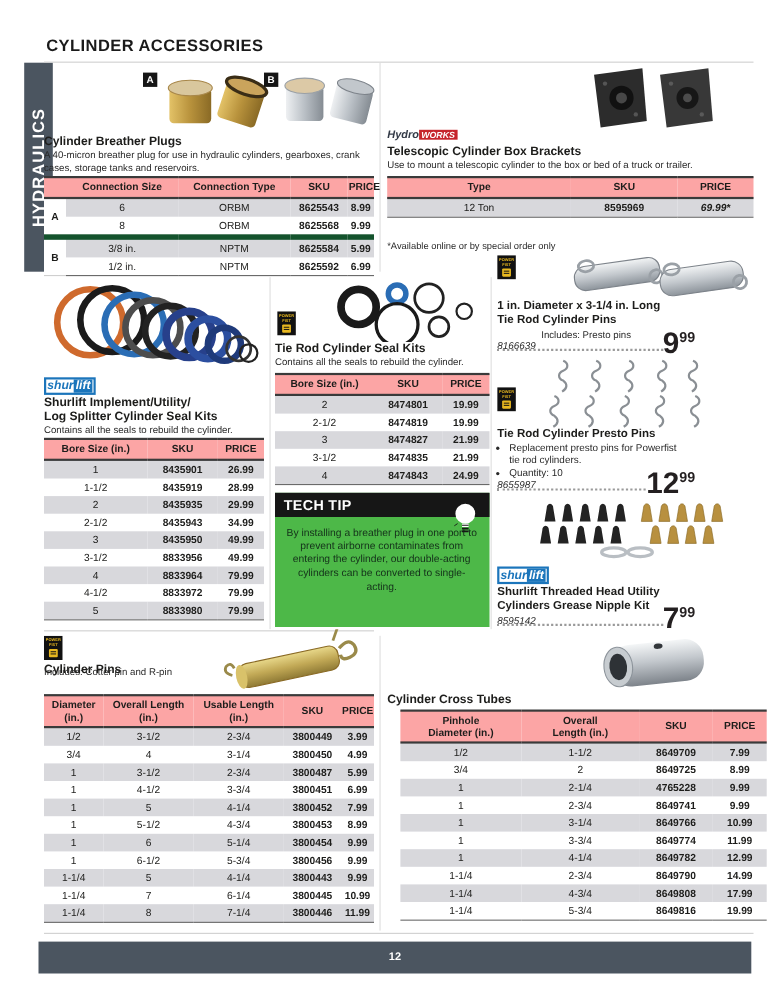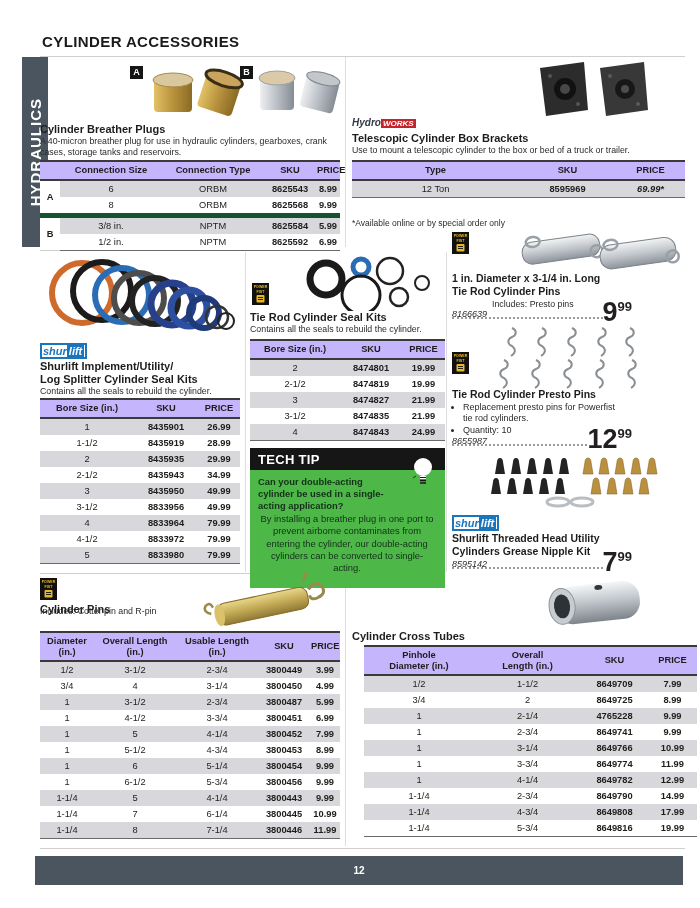--- a/index.html
+++ b/index.html
@@ -15,21 +15,21 @@
   .rule-v{background:#dedede;width:1px;}
 
   
   .p-title{font-weight:800;font-size:11px;line-height:1.2;color:#1d1d1b;}
   .p-desc{font-size:8.8px;line-height:1.3;color:#2a2a2a;}
   .sku{font-size:9px;font-style:italic;color:#2a2a2a;}
   .foot{font-size:8.5px;color:#2a2a2a;}
 
   
   table.cat{border-collapse:collapse;width:100%;table-layout:fixed;}
-  table.cat th{font-size:9.3px;font-weight:700;padding:3px 1px;border-top:2px solid #3a3a3a;border-bottom:2px solid #3a3a3a;text-align:center;line-height:1.15;white-space:pre-line;color:#1d1d1b;background:#c4b5fd;}
+  table.cat th{font-size:9.3px;font-weight:700;padding:3px 1px;border-top:2px solid #3a3a3a;border-bottom:2px solid #3a3a3a;text-align:center;line-height:1.15;white-space:pre-line;color:#1d1d1b;background:#fca5a5;}
   table.cat td{font-size:9.3px;padding:3px 2px;text-align:center;color:#1d1d1b;}
   table.cat tbody tr:nth-child(odd){background:#d8d8dc;}
   table.cat tbody tr:last-child td{border-bottom:1.5px solid #6a6a6a;}
   table.cat td:nth-last-child(-n+2){font-weight:700;}
   td.grp{background:#fff !important;font-weight:800;width:18px;}
   .tbl-breather tbody tr:nth-child(3) td{border-top:5px solid #14532d;}
   .tbl-breather th:nth-child(1){width:18px}.tbl-breather th:nth-child(2){width:100px}.tbl-breather th:nth-child(3){width:100px}.tbl-breather th:nth-child(4){width:50px}
   .tbl-tele th:nth-child(1){width:165px}.tbl-tele th:nth-child(2){width:95px}
   .tbl-tele td:last-child{font-style:italic;}
   .tbl-seal th:nth-child(1){width:92px}.tbl-seal th:nth-child(2){width:62px}
@@ -328,31 +328,30 @@
           </tr>
           <tr>
             <td>4</td>
             <td>8474843</td>
             <td>24.99</td>
           </tr>
         </tbody>
       </table>
   </div>
 
-  <div class="abs tech" style="left:250px;top:448px;width:195px;height:140px;">
+  <div class="abs tech" style="left:250px;top:448px;width:195px;height:122px;">
     <div class="tech-head">TECH TIP</div>
     <svg class="abs" style="right:10px;top:8px;" width="24" height="34" viewBox="0 0 24 34">
       <circle cx="12" cy="11" r="9" fill="#fff"></circle>
       <path d="M9,20 h6 v3 h-6 z" fill="#fff"></path>
       <path d="M9,24.5 h6 M9,27 h6" stroke="#161616" stroke-width="1.6"></path>
       <path d="M9,21.5 h6" stroke="#161616" stroke-width="1"></path>
       <path d="M2,22 l3,-2 M22,5 l-2,2" stroke="#161616" stroke-width="0.8"></path>
     </svg>
     <div style="padding:6px 8px 0 8px;">
-      <div class="tech-q">Can your double-acting cylinder be used in a single-acting application?</div>
       <div class="tech-b">By installing a breather plug in one port to prevent airborne contaminates from entering the cylinder, our double-acting cylinders can be converted to single-acting.</div>
     </div>
   </div>
 
   <div class="abs" style="left:452px;top:228px;width:233px;">
     <svg class="pf-logo abs" style="left:0;top:4px;" width="17" height="22" viewBox="0 0 17 22">
       <rect width="17" height="22" fill="#111"></rect>
       <text x="8.5" y="5" class="pf-t">POWER</text>
       <text x="8.5" y="9.5" class="pf-t">FIST</text>
       <rect x="4.5" y="12" width="8" height="7.5" fill="#e8b820" rx="1"></rect>

